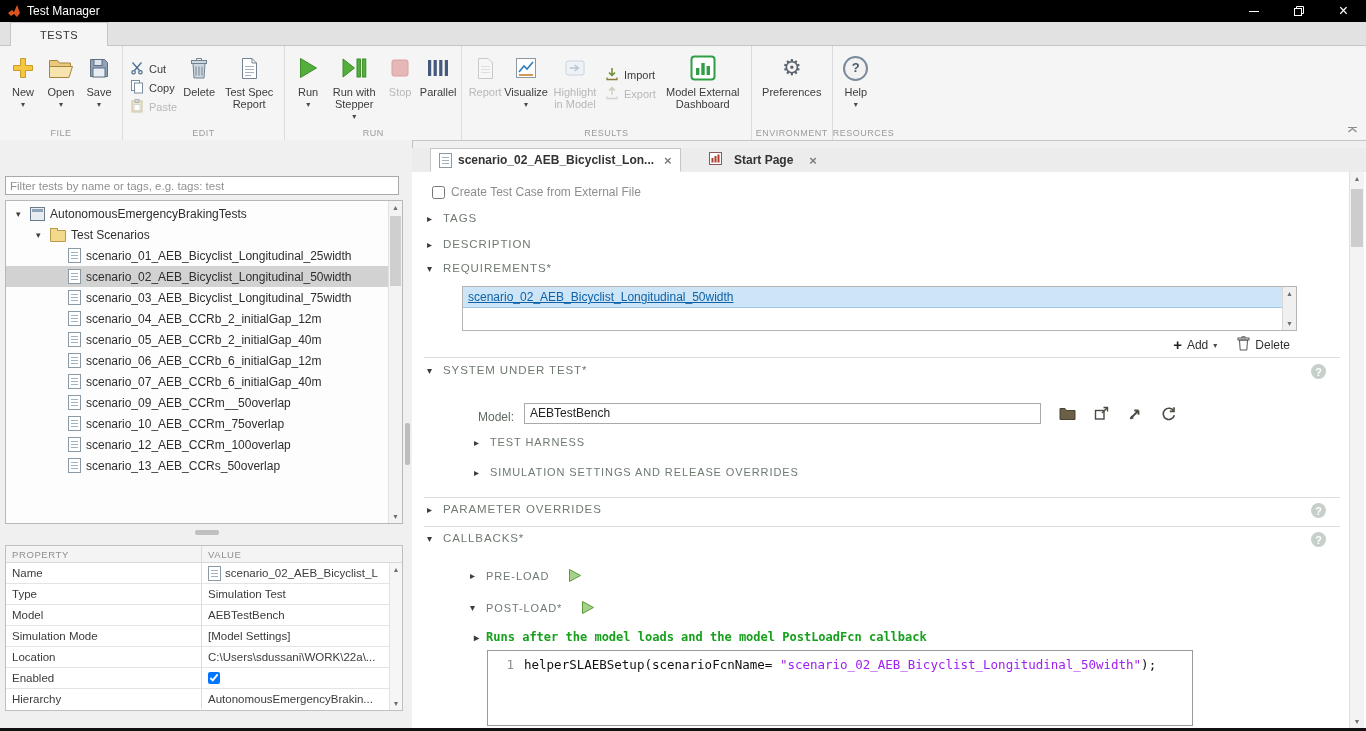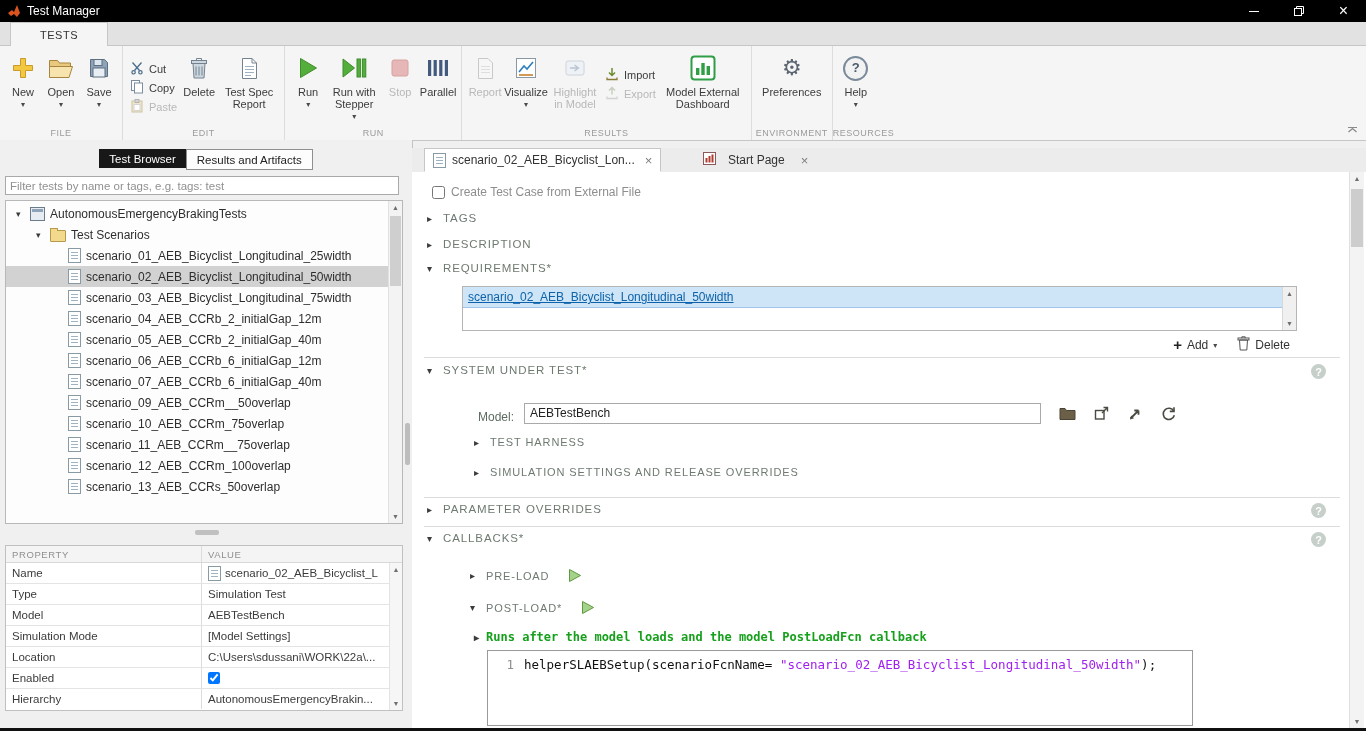--- a/index.html
+++ b/index.html
@@ -71,21 +71,21 @@
   .props{position:absolute;top:405px;left:5px;width:398px;height:166px;background:#fff;border:1px solid #c0c0c0;box-sizing:border-box;}
   .props-head{display:flex;height:16px;background:#f4f4f4;border-bottom:1px solid #d8d8d8;align-items:center;
               font-size:9.5px;color:#8f8f8f;letter-spacing:0.6px;}
   .props-row{display:flex;height:20px;border-bottom:1px solid #e4e4e4;align-items:center;font-size:11.5px;color:#3b3b3b;}
   .pcol{width:196px;padding-left:6px;border-right:1px solid #dcdcdc;box-sizing:border-box;height:100%;display:flex;align-items:center;}
   .vcol{flex:1;padding-left:6px;display:flex;align-items:center;gap:4px;overflow:hidden;white-space:nowrap;height:100%;}
   .props-scroll{position:absolute;top:17px;right:0;width:12px;bottom:0;background:#f6f6f6;border-left:1px solid #e3e3e3;}
 
   
   .main-panel{position:absolute;left:412px;top:148px;right:0;bottom:3px;background:#ececec;}
-  .doc-tabbar{position:absolute;top:0;left:1px;right:0;height:24px;background:#ececec;border-bottom:1px solid #c6c6c6;}
+  .doc-tabbar{position:absolute;top:0;left:7px;right:0;height:24px;background:#ececec;border-bottom:1px solid #c6c6c6;font-weight:bold;}
   .doc-tab{position:absolute;top:0;height:24px;display:flex;align-items:center;gap:6px;padding:0 8px;font-size:12px;color:#333;box-sizing:border-box;}
   .doc-tab.active{background:#fff;border:1px solid #c6c6c6;border-bottom:1px solid #fff;}
   .tab-close{font-size:13px;color:#7d7d7d;margin-left:4px;line-height:13px;}
 
   .doc-content{position:absolute;top:24px;left:0;right:0;bottom:0;background:#fff;overflow:hidden;}
   .chk-row{position:absolute;top:13px;left:20px;display:flex;align-items:center;gap:6px;color:#8e8e8e;font-size:12px;}
   .chk-row input{width:13px;height:13px;margin:0;}
   .sec-h{position:absolute;display:flex;align-items:center;gap:7px;font-size:11.5px;letter-spacing:0.9px;color:#6e7a70;}
   .sec-h .arr{font-size:10px;color:#3c3c3c;width:9px;letter-spacing:0;}
   .sub-h{font-size:11px;}
@@ -371,24 +371,20 @@
     <span class="ribbon-collapse">
       <svg width="11" height="9" viewBox="0 0 11 9">
           <path d="M1 3.5h9" stroke="#8a8a8a"></path>
           <path d="M1.5 8 L5.5 4.5 L9.5 8" fill="none" stroke="#8a8a8a" stroke-width="1.3"></path>
         </svg>
     </span>
   </div>
 
   <div class="left-panel">
 
-    <div class="lp-tabs">
-      <div class="lp-tab active">Test Browser</div>
-      <div class="lp-tab inactive">Results and Artifacts</div>
-    </div>
 
     <input class="filter" type="text" placeholder="Filter tests by name or tags, e.g. tags: test" style="">
 
     <div class="tree-box">
       <div class="tree-row ind0">
         <span class="caret">▾</span>
         <span class="suite-icon"></span>
         <span>AutonomousEmergencyBrakingTests</span>
       </div>
       <div class="tree-row ind1">
@@ -424,24 +420,20 @@
           <span class="doc-icon"></span>
           <span>scenario_07_AEB_CCRb_6_initialGap_40m</span>
         </div>
       <div class="tree-row ind2">
           <span class="doc-icon"></span>
           <span>scenario_09_AEB_CCRm__50overlap</span>
         </div>
       <div class="tree-row ind2">
           <span class="doc-icon"></span>
           <span>scenario_10_AEB_CCRm_75overlap</span>
-        </div>
-      <div class="tree-row ind2">
-          <span class="doc-icon"></span>
-          <span>scenario_11_AEB_CCRm__75overlap</span>
         </div>
       <div class="tree-row ind2">
           <span class="doc-icon"></span>
           <span>scenario_12_AEB_CCRm_100overlap</span>
         </div>
       <div class="tree-row ind2">
           <span class="doc-icon"></span>
           <span>scenario_13_AEB_CCRs_50overlap</span>
         </div>
     </div>

